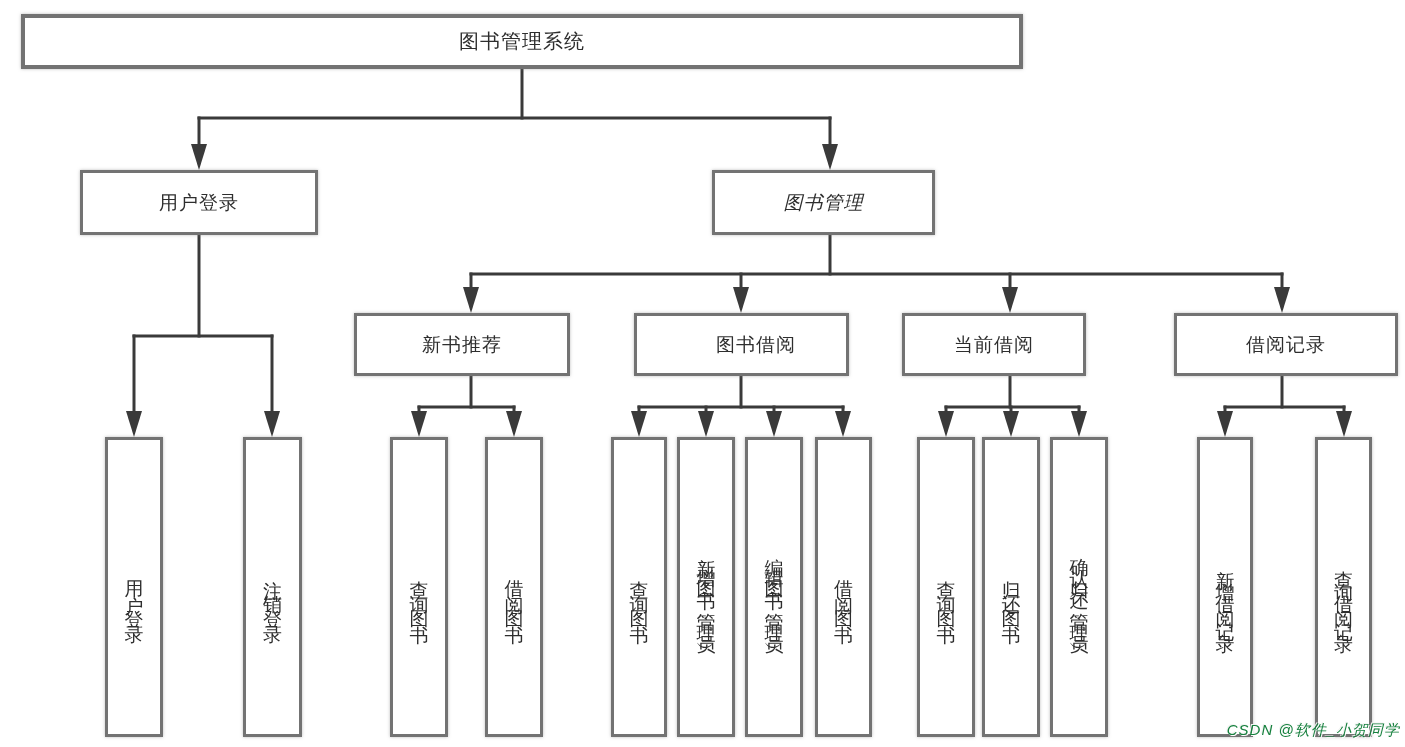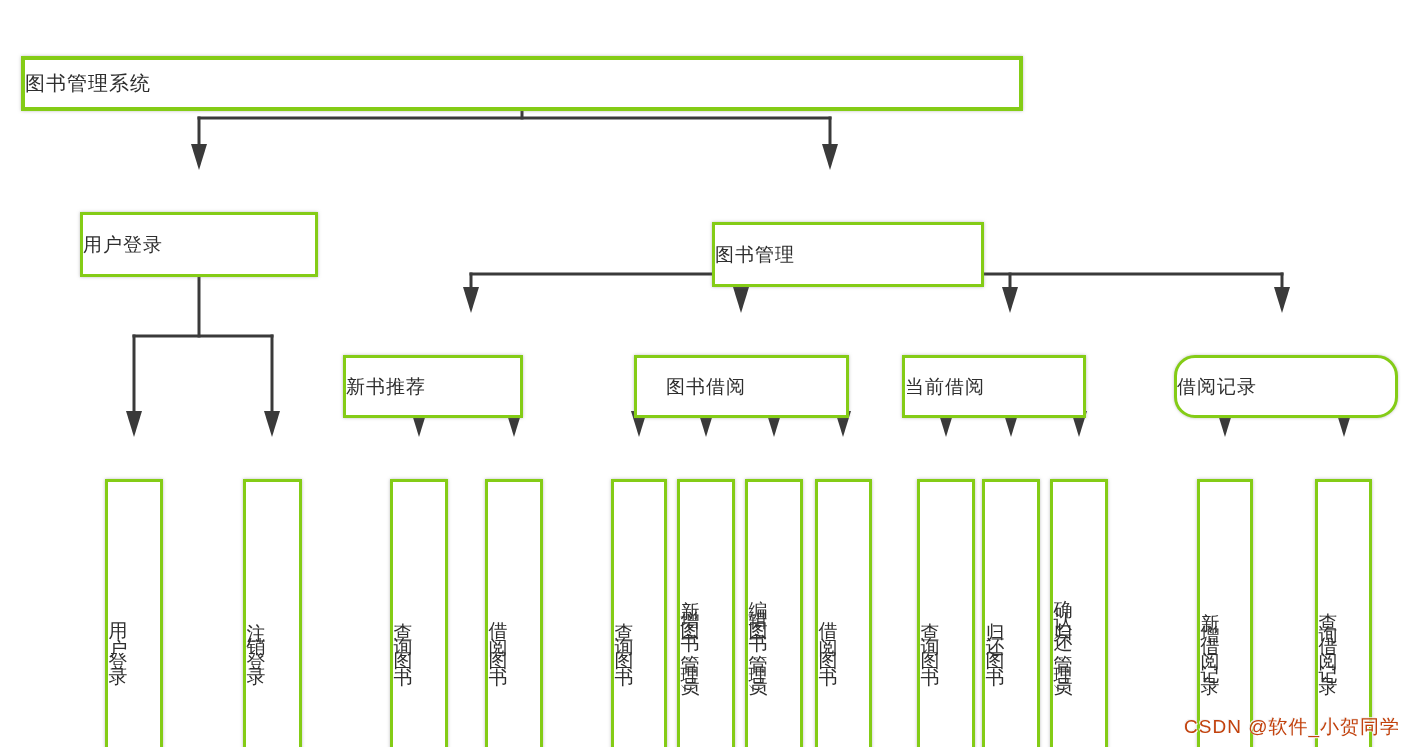--- a/index.html
+++ b/index.html
@@ -8,47 +8,47 @@
     width:1405px; height:747px;
     background:#ffffff;
     font-family:"Liberation Sans", sans-serif;
     overflow:hidden;
   }
   svg.connectors { position:absolute; left:0; top:0; width:1405px; height:747px; }
   .box {
     position:absolute;
     box-sizing:border-box;
     background:#ffffff;
-    border:3px solid #84cc16;
-    display:flex; align-items:center; justify-content:flex-start;
+    border:3px solid #737373;
+    display:flex; align-items:center; justify-content:center;
     color:#2e2e2e;
     box-shadow:0 0 3px rgba(130,130,130,.5);
-    margin-top:42px;
   }
   .box.root { border-width:4px; font-size:20px; letter-spacing:1px; }
   .box.lvl  { font-size:19px; letter-spacing:1px; }
   .box.leaf { font-size:19px; }
   .vtext {
     writing-mode:vertical-lr;
     text-orientation:mixed;
     line-height:1.05;
     letter-spacing:15px;
     margin-bottom:-15px;
     white-space:nowrap;
   }
   .vtext.long { letter-spacing:11px; margin-bottom:-11px; }
   .vtext.med  { letter-spacing:13px; margin-bottom:-13px; }
   .watermark {
     position:absolute;
     right:5px; bottom:7px;
-    font-size:19px;
-    color:#c2410c;
+    font-size:15px;
+    color:#15803d;
     text-shadow:1px 1px 0 #ffffff, -1px -1px 0 #f2f2f2;
     z-index:10;
     letter-spacing:1px;
+    font-style:italic;
   }
 </style>
 </head>
 <body>
 
 <div class="canvas">
 
   <svg class="connectors" viewBox="0 0 1405 747" xmlns="http://www.w3.org/2000/svg">
     <g stroke="#3a3a3a" stroke-width="3" fill="none" stroke-linecap="square">
 
@@ -129,34 +129,34 @@
     </g>
   </svg>
 
   <div class="box root" style="left:21px; top:14px; width:1002px; height:55px;">
     <span>图书管理系统</span>
   </div>
 
   <div class="box lvl" style="left:80px; top:170px; width:238px; height:65px;">
     <span>用户登录</span>
   </div>
-  <div class="box lvl" style="left:712px; top:180px; width:272px; height:65px;">
+  <div class="box lvl" style="left:712px; top:170px; width:223px; height:65px;font-style:italic;">
     <span>图书管理</span>
   </div>
 
-  <div class="box lvl" style="left:343px; top:313px; width:180px; height:63px;">
+  <div class="box lvl" style="left:354px; top:313px; width:216px; height:63px;">
     <span>新书推荐</span>
   </div>
   <div class="box lvl" style="left:634px; top:313px; width:215px; height:63px;padding-left:29px;">
     <span>图书借阅</span>
   </div>
   <div class="box lvl" style="left:902px; top:313px; width:184px; height:63px;">
     <span>当前借阅</span>
   </div>
-  <div class="box lvl" style="left:1174px; top:313px; width:224px; height:63px;border-radius:21px;">
+  <div class="box lvl" style="left:1174px; top:313px; width:224px; height:63px;">
     <span>借阅记录</span>
   </div>
 
   <div class="box leaf" style="left:105px; top:437px; width:58px; height:300px;">
     <span class="vtext">用户登录</span>
   </div>
   <div class="box leaf" style="left:243px; top:437px; width:59px; height:300px;">
     <span class="vtext">注销登录</span>
   </div>
 

